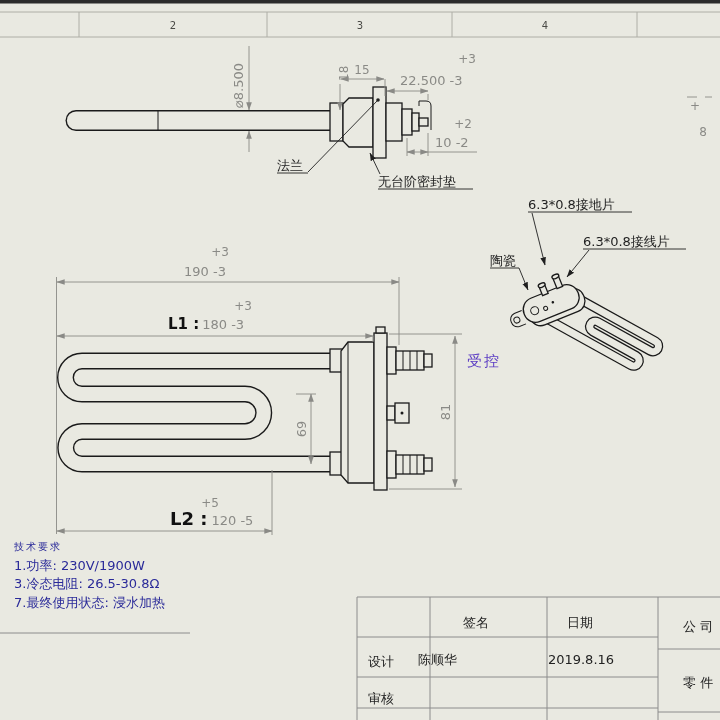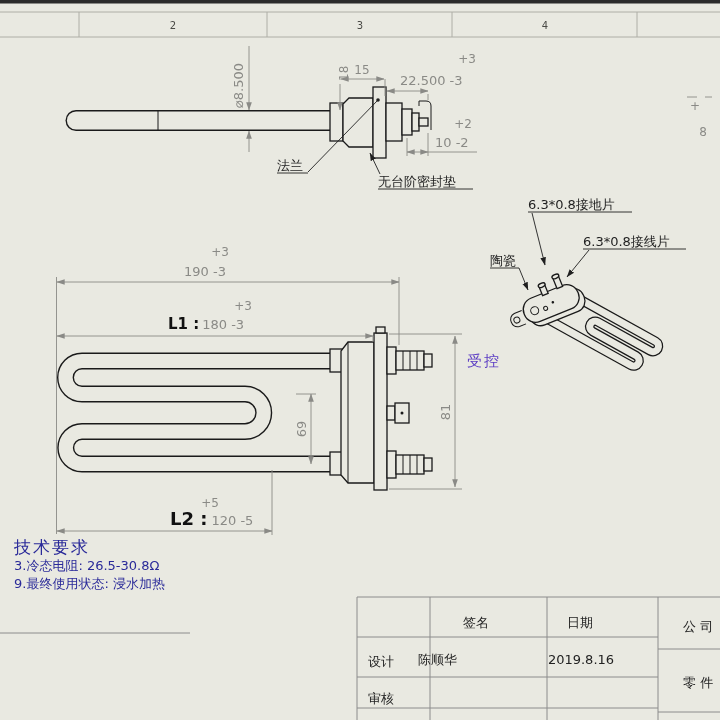--- a/index.html
+++ b/index.html
@@ -15,21 +15,21 @@
   .ctl{fill:#5b3cc4;font-size:15px;letter-spacing:2px;}
   .tbl{fill:#222;font-size:13px;}
   .rul{fill:#4a4a46;font-size:10px;}
   .lnf{stroke:#1a1a1a;stroke-width:1.3;fill:#e9e9e1;}
   .lnt{stroke:#1a1a1a;stroke-width:1;fill:none;}
   .dl{stroke:#8a8a86;stroke-width:0.9;fill:none;}
   .ldr{stroke:#1f1f1f;stroke-width:0.9;fill:none;}
   .tl{stroke:#8c8c8c;stroke-width:1;fill:none;}
   .rl{stroke:#aeaea6;stroke-width:1;fill:none;}
   #techreq{position:absolute;left:14px;top:538px;color:#2a2a99;font-size:13px;line-height:18.5px;}
-  #techreq .t{font-size:17px;letter-spacing:2px;}
+  #techreq .t{font-size:10px;letter-spacing:2px;}
 </style>
 </head>
 <body>
 
 <svg width="720" height="720" viewBox="0 0 720 720">
   <defs>
     <marker id="ar" viewBox="0 0 10 10" refX="9.5" refY="5" markerWidth="9" markerHeight="9" orient="auto-start-reverse">
       <path d="M0,1.5 L10,5 L0,8.5 z" fill="#8a8a86"></path>
     </marker>
     <marker id="arb" viewBox="0 0 10 10" refX="9.5" refY="5" markerWidth="9" markerHeight="9" orient="auto-start-reverse">
@@ -224,15 +224,16 @@
     <text class="tbl" x="418" y="664">陈顺华</text>
     <text class="tbl" x="581" y="664" text-anchor="middle">2019.8.16</text>
     <text class="tbl" x="381" y="703" text-anchor="middle">审核</text>
     <text class="tbl" x="683" y="631">公 司</text>
     <text class="tbl" x="683" y="687">零 件</text>
   </g>
 </svg>
 
 <div id="techreq">
   <div class="t">技术要求</div>
+  <div>1.功率: 230V/1900W</div>
   <div>3.冷态电阻: 26.5-30.8Ω</div>
-  <div>9.最终使用状态: 浸水加热</div>
+  <div>7.最终使用状态: 浸水加热</div>
 </div>
 
 </body></html>

